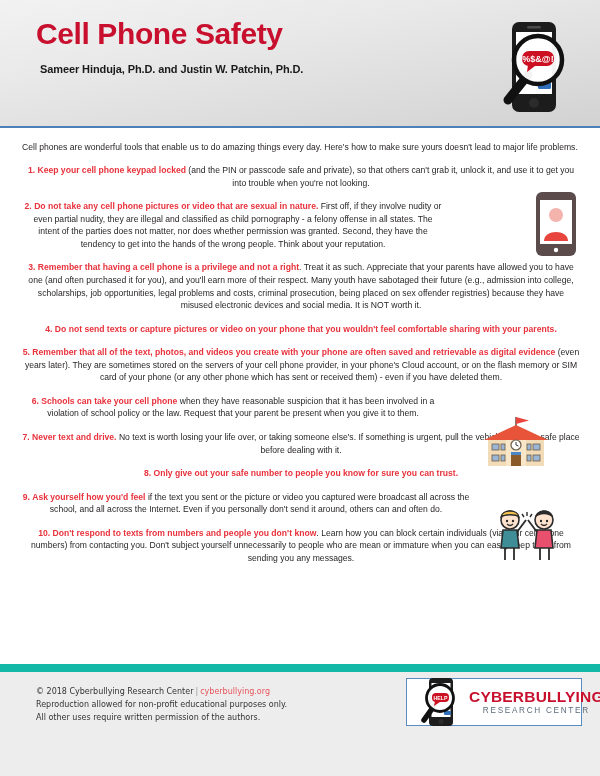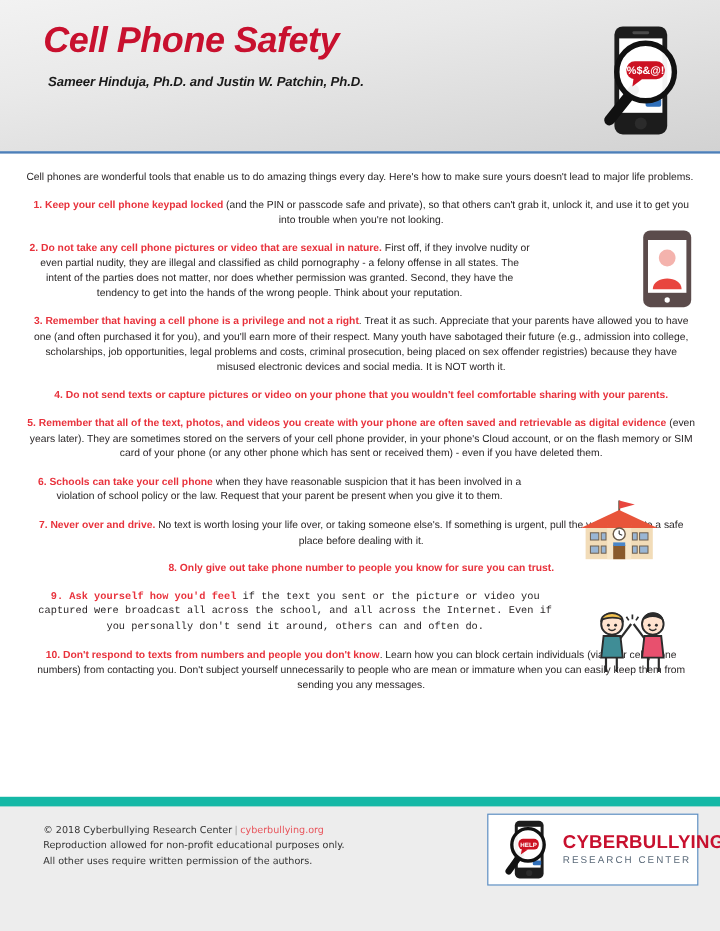--- a/index.html
+++ b/index.html
@@ -23,21 +23,20 @@
   
   .header {
     position: relative;
     height: 128px;
     background: linear-gradient(170deg, #f2f2f2 0%, #e9e9e9 35%, #dcdcdc 72%, #d2d2d2 100%);
     border-bottom: 2px solid #4d7fb8;
     box-sizing: border-box;
   }
   .header-inner {
     padding: 18px 0 0 36px;
-    font-style: italic;
   }
   .doc-title {
     color: #c8102e;
     font-size: 30px;
     font-weight: bold;
     letter-spacing: -0.4px;
     line-height: 1.08;
     margin: 0;
   }
   .doc-subtitle {
@@ -84,21 +83,21 @@
   }
   .tip b {
     color: #e8323c;
     font-weight: bold;
   }
   .tip.all-red {
     color: #e8323c;
     font-weight: bold;
   }
   .tip.narrow { max-width: 422px; }
-  .tip.narrow9 { max-width: 448px; font-family: Liberation Mono, monospace; }
+  .tip.narrow9 { max-width: 448px; }
 
   
   .ill {
     position: absolute;
     z-index: 3;
   }
   .ill-phone-person { right: 20px; top: 63px; width: 48px; height: 66px; }
   .ill-school { right: 48px; top: 288px; width: 72px; height: 52px; }
   .ill-kids { right: 34px; top: 378px; width: 80px; height: 58px; }
 
@@ -123,27 +122,28 @@
     color: #333333;
   }
   .footer-link { color: #e8555c; }
   .footer-sep { color: #999999; padding: 0 2px; }
 
   .footer-logo-box {
     position: absolute;
     right: 18px;
     top: 6px;
     width: 176px;
-    height: 60px;
+    height: 48px;
     background: #ffffff;
     border: 1.5px solid #5b8cc0;
     display: flex;
     align-items: center;
     padding: 0 6px;
     box-sizing: border-box;
+    text-align: center;
   }
   .flogo-mark { width: 52px; height: 52px; flex: 0 0 52px; }
   .flogo-text { padding-left: 4px; }
   .flogo-title {
     color: #c8102e;
     font-size: 15.5px;
     font-weight: bold;
     letter-spacing: 0.2px;
     line-height: 1;
   }
@@ -255,22 +255,22 @@
     </div>
 
     <p class="intro">Cell phones are wonderful tools that enable us to do amazing things every day. Here's how to make sure yours doesn't lead to major life problems.</p>
 
     <p class="tip"><b>1.</b> <b>Keep your cell phone keypad locked</b><span> (and the PIN or passcode safe and private), so that others can't grab it, unlock it, and use it to get you into trouble when you're not looking.</span></p>
     <p class="tip narrow"><b>2.</b> <b>Do not take any cell phone pictures or video that are sexual in nature.</b><span> First off, if they involve nudity or even partial nudity, they are illegal and classified as child pornography - a felony offense in all states. The intent of the parties does not matter, nor does whether permission was granted.  Second, they have the tendency to get into the hands of the wrong people. Think about your reputation.</span></p>
     <p class="tip"><b>3.</b> <b>Remember that having a cell phone is a privilege and not a right</b><span>. Treat it as such. Appreciate that your parents have allowed you to have one (and often purchased it for you), and you'll earn more of their respect. Many youth have sabotaged their future (e.g., admission into college, scholarships, job opportunities, legal problems and costs, criminal prosecution, being placed on sex offender registries) because they have misused electronic devices and social media. It is NOT worth it.</span></p>
     <p class="tip all-red"><span>4.</span> <span>Do not send texts or capture pictures or video on your phone that you wouldn't feel comfortable sharing with your parents.</span></p>
     <p class="tip"><b>5.</b> <b>Remember that all of the text, photos, and videos you create with your phone are often saved and retrievable as digital evidence</b><span> (even years later).  They are sometimes stored on the servers of your cell phone provider, in your phone's Cloud account, or on the flash memory or SIM card of your phone (or any other phone which has sent or received them) - even if you have deleted them.</span></p>
     <p class="tip narrow"><b>6.</b> <b>Schools can take your cell phone</b><span> when they have reasonable suspicion that it has been involved in a violation of school policy or the law. Request that your parent be present when you give it to them.</span></p>
-    <p class="tip"><b>7.</b> <b>Never over and drive.</b><span> No text is worth losing your life over, or taking someone else's. If something is urgent, pull the vehicle over to a safe place before dealing with it.</span></p>
-    <p class="tip all-red"><span>8.</span> <span>Only give out take phone number to people you know for sure you can trust.</span></p>
+    <p class="tip"><b>7.</b> <b>Never text and drive.</b><span> No text is worth losing your life over, or taking someone else's. If something is urgent, pull the vehicle over to a safe place before dealing with it.</span></p>
+    <p class="tip all-red"><span>8.</span> <span>Only give out your safe number to people you know for sure you can trust.</span></p>
     <p class="tip narrow9"><b>9.</b> <b>Ask yourself how you'd feel</b><span> if the text you sent or the picture or video you captured were broadcast all across the school, and all across the Internet. Even if you personally don't send it around, others can and often do.</span></p>
     <p class="tip"><b>10.</b> <b>Don't respond to texts from numbers and people you don't know</b><span>. Learn how you can block certain individuals (via their cell phone numbers) from contacting you. Don't subject yourself unnecessarily to people who are mean or immature when you can easily keep them from sending you any messages.</span></p>
   </div>
 
   <div class="footer">
     <div class="footer-text">
       <div>
         <span>© 2018 Cyberbullying Research Center</span><span class="footer-sep">|</span><span class="footer-link">cyberbullying.org</span>
       </div>
       <div>Reproduction allowed for non-profit educational purposes only.</div>

